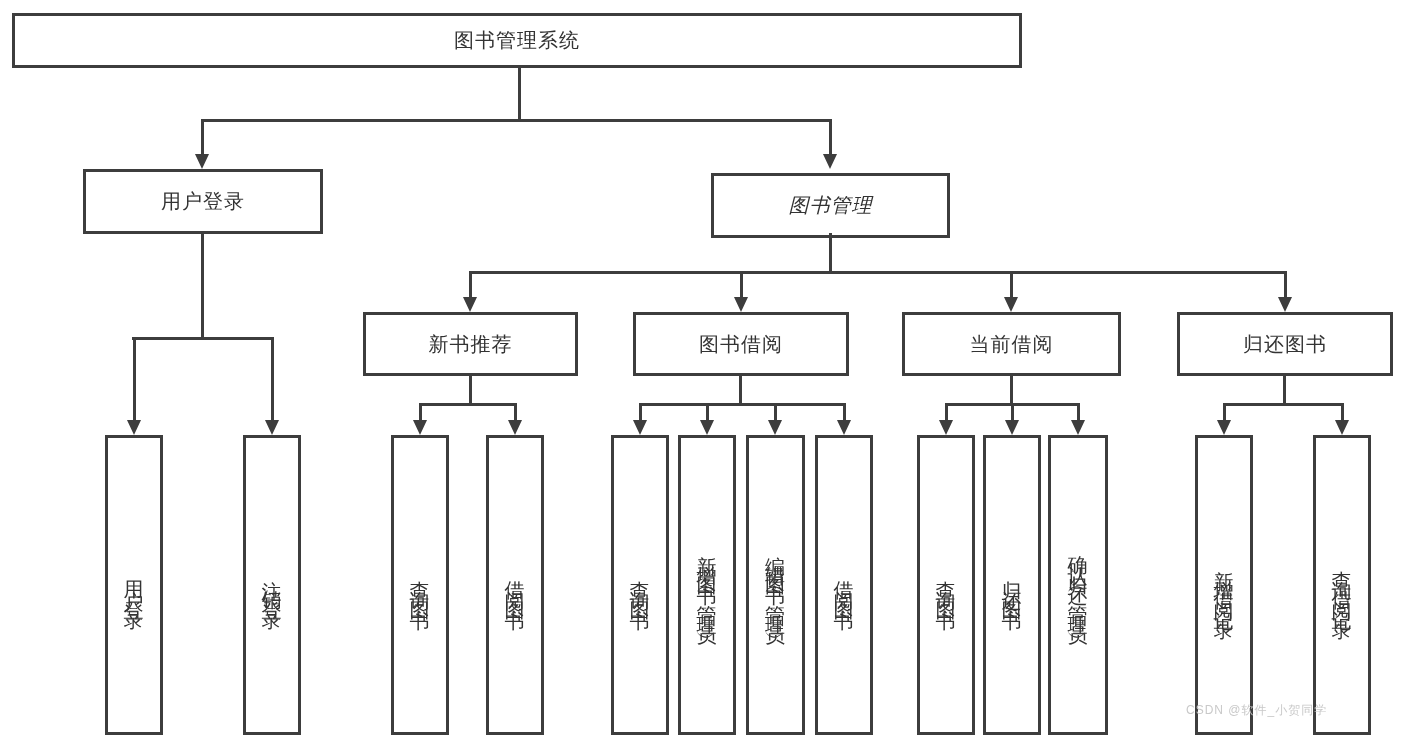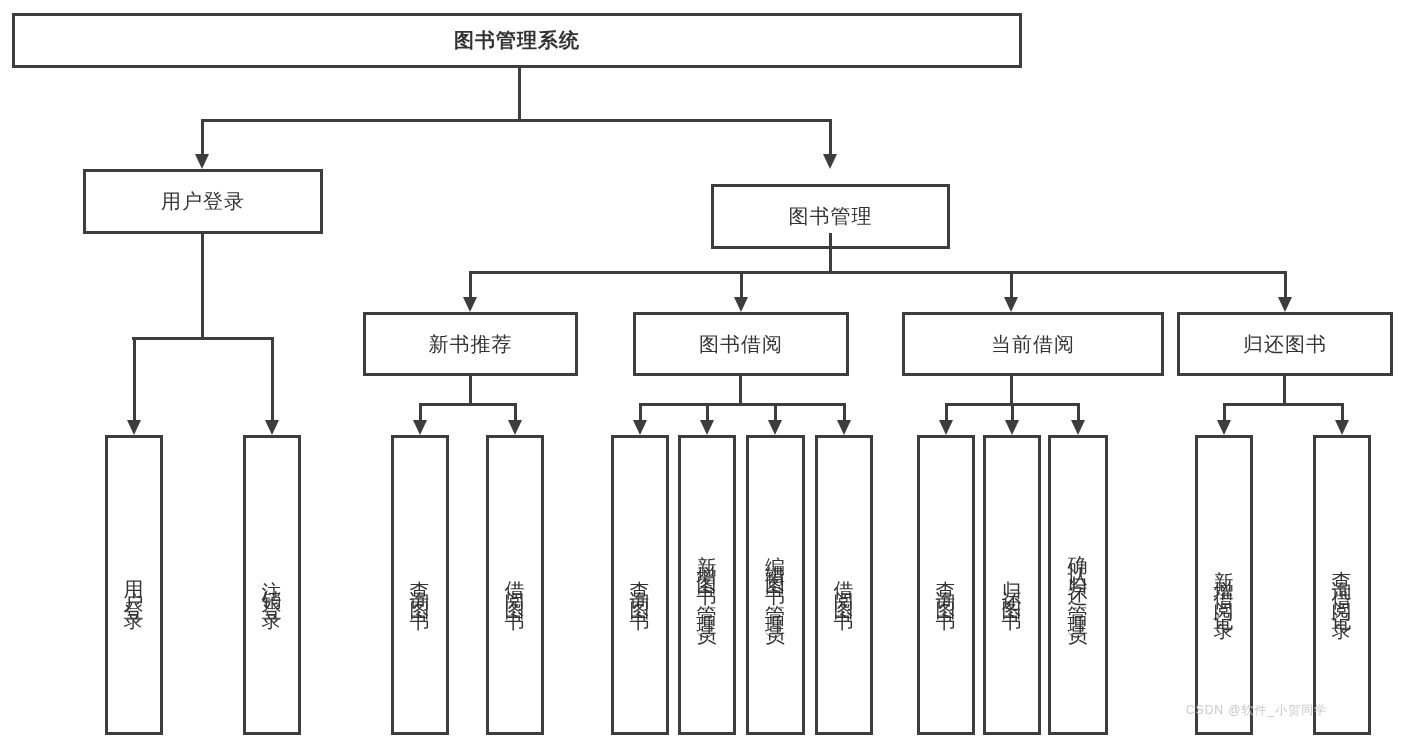--- a/index.html
+++ b/index.html
@@ -33,38 +33,38 @@
   .watermark{
     position:absolute;left:1186px;top:702px;z-index:10;
     font-size:12px;color:var(--wm);letter-spacing:1px;white-space:nowrap;
   }
 </style>
 </head>
 <body>
 
 <div class="canvas">
 
-  <div class="box" style="left:12px;top:13px;width:1010px;height:55px;font-weight:bold;">
+  <div class="box" style="left:12px;top:13px;width:1010px;height:55px;">
     <span>图书管理系统</span>
   </div>
 
   <div class="box" style="left:83px;top:169px;width:240px;height:65px;">
     <span>用户登录</span>
   </div>
-  <div class="box" style="left:711px;top:184px;width:239px;height:65px;">
+  <div class="box" style="left:711px;top:173px;width:239px;height:65px;font-style:italic;">
     <span>图书管理</span>
   </div>
 
   <div class="box" style="left:363px;top:312px;width:215px;height:64px;">
     <span>新书推荐</span>
   </div>
   <div class="box" style="left:633px;top:312px;width:216px;height:64px;">
     <span>图书借阅</span>
   </div>
-  <div class="box" style="left:902px;top:312px;width:262px;height:64px;">
+  <div class="box" style="left:902px;top:312px;width:219px;height:64px;">
     <span>当前借阅</span>
   </div>
   <div class="box" style="left:1177px;top:312px;width:216px;height:64px;">
     <span>归还图书</span>
   </div>
 
   <div class="vbox" style="left:105px;top:435px;width:58px;height:300px;">
     <span class="vlabel">用户登录</span>
   </div>
   <div class="vbox" style="left:243px;top:435px;width:58px;height:300px;">

